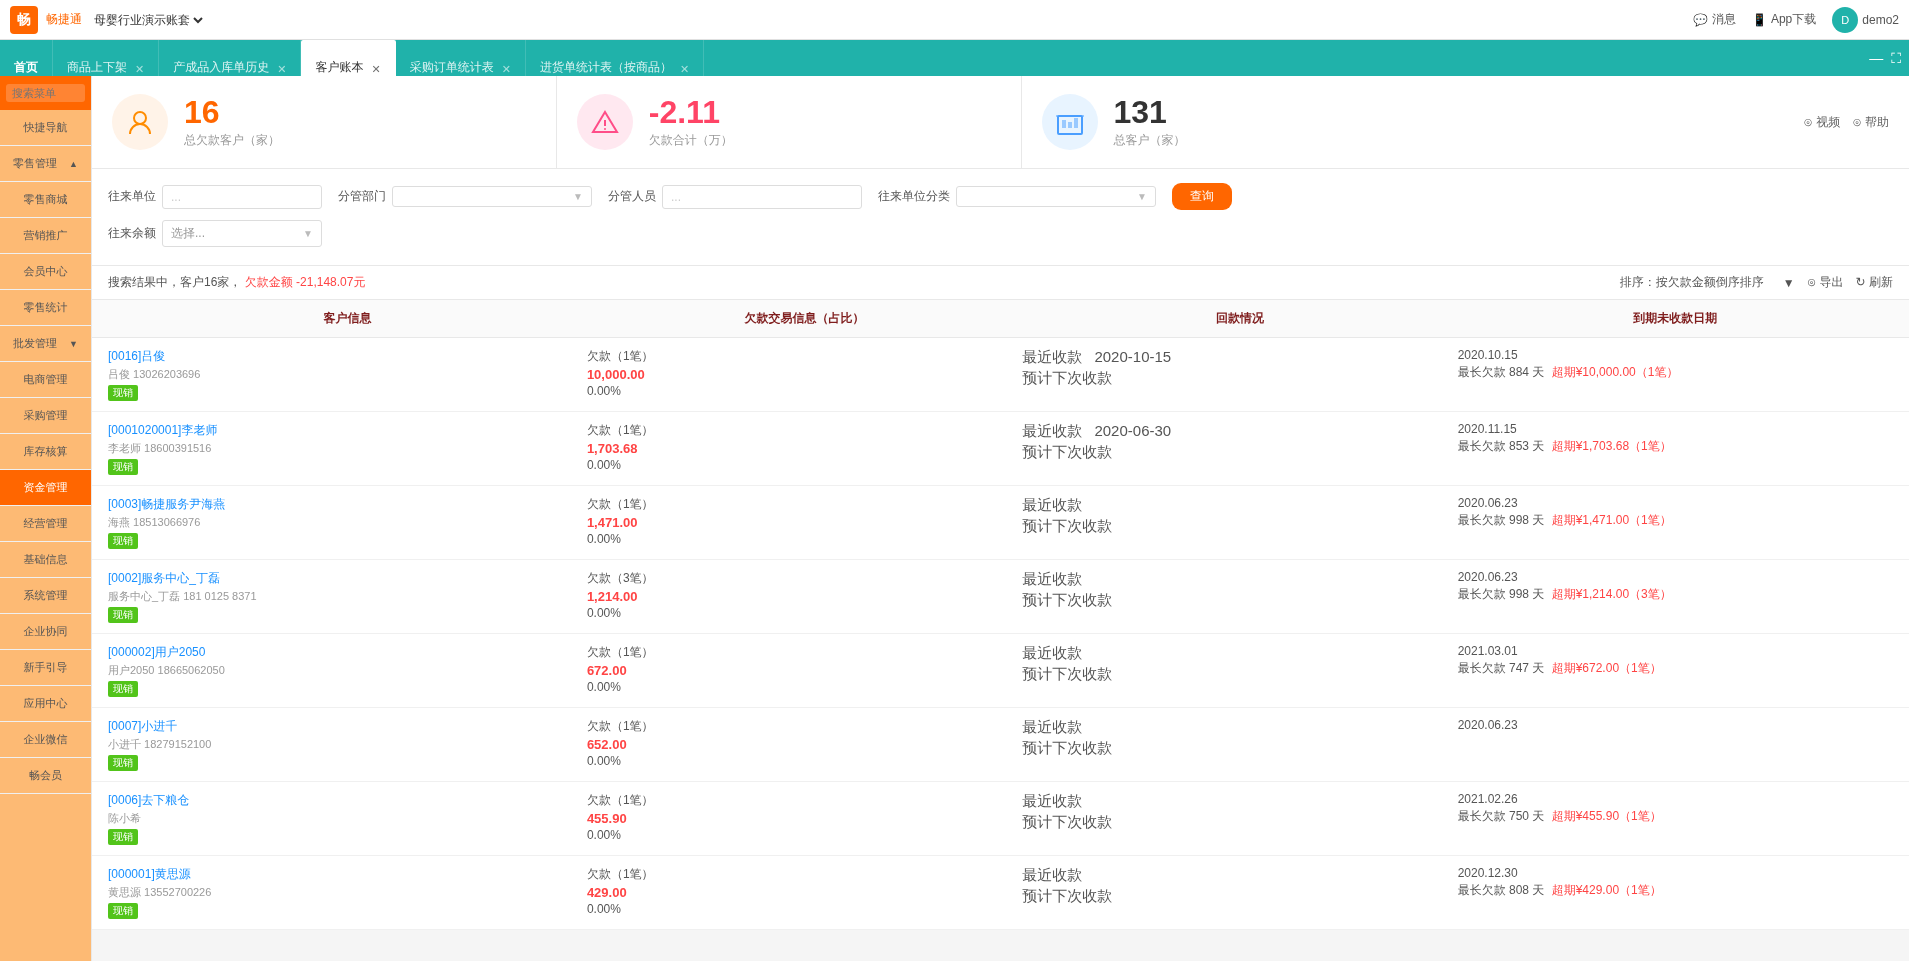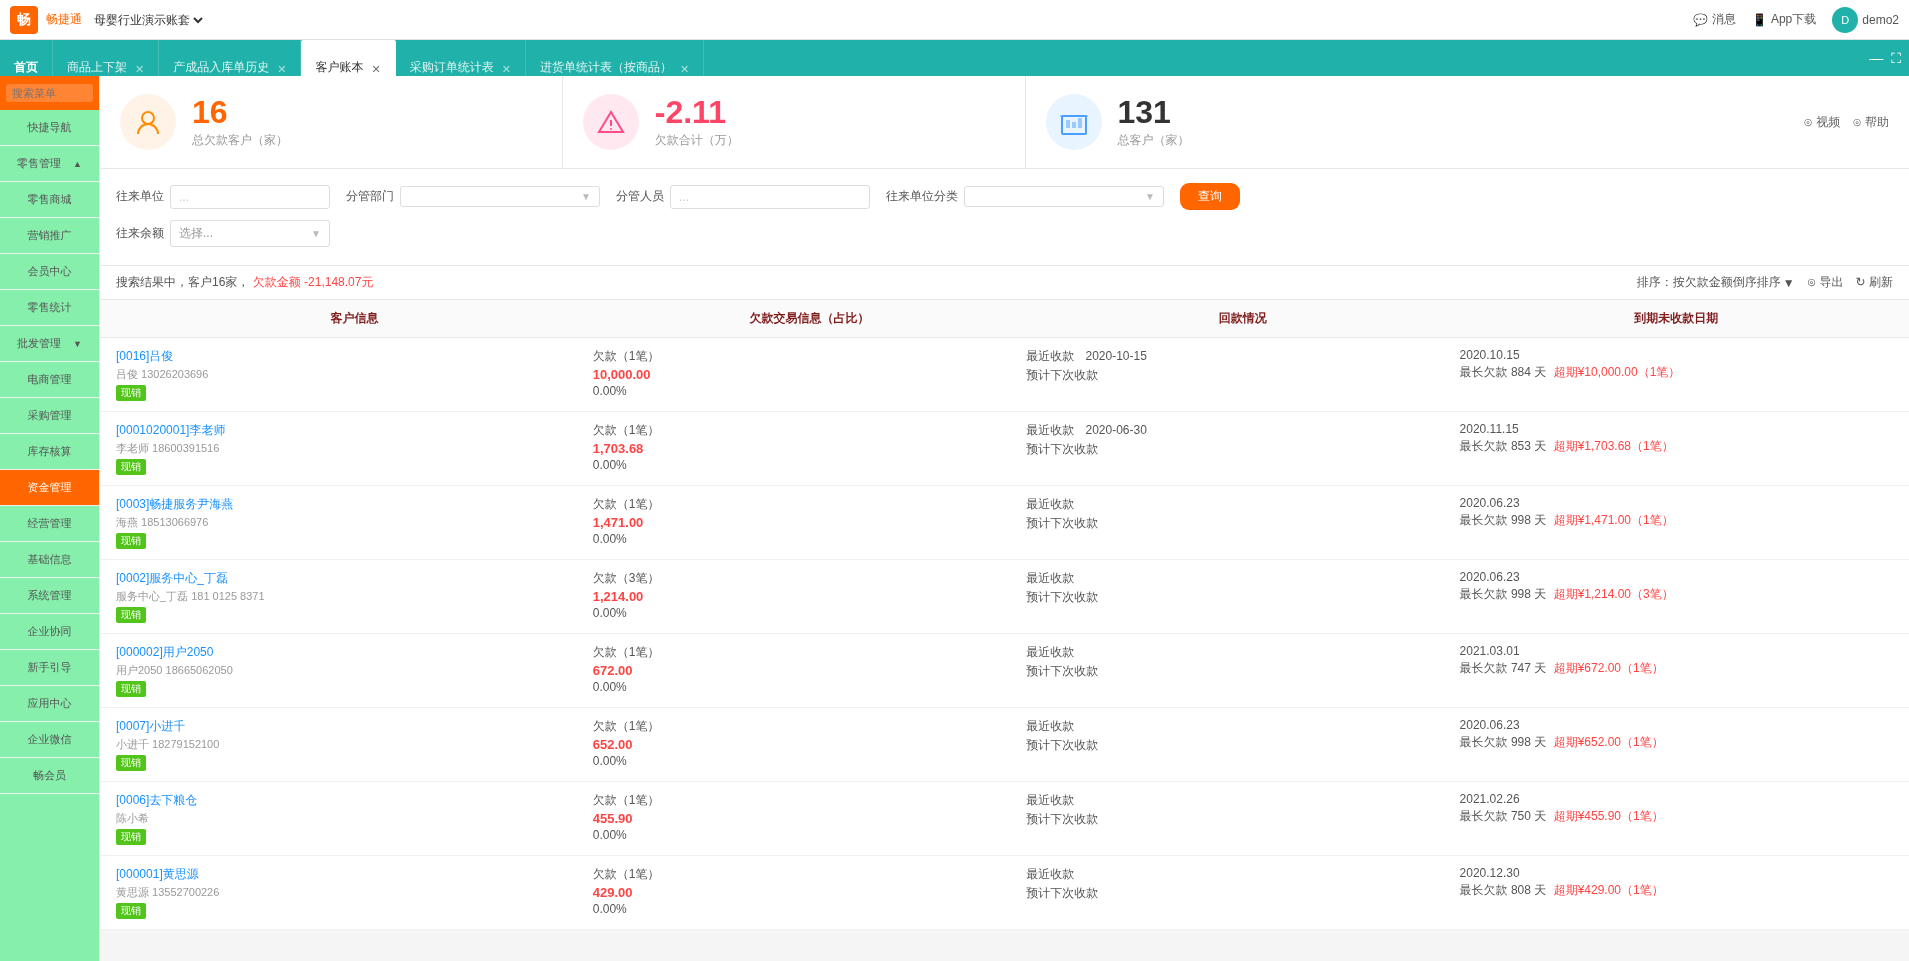--- a/index.html
+++ b/index.html
@@ -21,21 +21,21 @@
     .tab-item.active { background: #fff; color: #333; border-radius: 2px 2px 0 0; }
     .tab-item.home { font-weight: bold; color: #fff; }
     .tab-close { font-size: 11px; opacity: 0.7; margin-left: 4px; }
     .tab-bar-right { margin-left: auto; display: flex; align-items: center; padding: 0 8px; gap: 8px; }
     .tab-bar-right span { color: #fff; font-size: 14px; cursor: pointer; }
 
     
     .main-layout { display: flex; height: calc(100vh - 76px); }
 
     
-    .sidebar { width: 100px; background: #86efac; border-right: 1px solid #e8e8e8; display: flex; flex-direction: column; overflow-y: auto; }
+    .sidebar { width: 92px; background: #fdba74; border-right: 1px solid #e8e8e8; display: flex; flex-direction: column; overflow-y: auto; }
     .sidebar-search { padding: 8px 6px; background: #ff6600; }
     .sidebar-search-box { background: rgba(255,255,255,0.2); border: none; border-radius: 3px; width: 100%; padding: 3px 6px; color: #fff; font-size: 11px; }
     .sidebar-item { padding: 10px 6px; text-align: center; cursor: pointer; font-size: 11px; color: #555; border-bottom: 1px solid #f0f0f0; }
     .sidebar-item.active { background: #ff6600; color: #fff; }
     .sidebar-item.has-arrow { display: flex; align-items: center; justify-content: center; gap: 12px; }
 
     
     .content { flex: 1; overflow-y: auto; background: #f5f5f5; }
 
     
@@ -62,40 +62,40 @@
     .filter-input span { color: #bbb; }
     .btn-query { background: #ff6600; color: #fff; border: none; border-radius: 9px; padding: 5px 18px; font-size: 12px; cursor: pointer; }
     .collapse-row { text-align: center; padding: 4px; }
     .collapse-btn { color: #999; font-size: 12px; cursor: pointer; }
 
     
     .results-bar { display: flex; justify-content: space-between; align-items: center; padding: 8px 16px; background: #fff; border-bottom: 1px solid #e8e8e8; }
     .results-info { font-size: 12px; color: #555; }
     .results-info span.red { color: #ff4444; }
     .results-actions { display: flex; align-items: center; gap: 12px; font-size: 12px; color: #555; }
-    .results-actions .sort-btn { cursor: pointer; display: flex; align-items: center; gap: 2px; }
+    .results-actions .sort-btn { cursor: pointer; display: flex; align-items: center; gap: 19px; }
 
     
     .table-wrap { background: #fff; }
     .table-header { display: grid; grid-template-columns: 2.2fr 2fr 2fr 2fr; padding: 10px 16px; border-bottom: 1px solid #e8e8e8; background: #fafafa; }
     .table-header-cell { font-size: 12px; color: #7f1d1d; font-weight: bold; text-align: center; }
     .table-row { display: grid; grid-template-columns: 2.2fr 2fr 2fr 2fr; padding: 10px 16px; border-bottom: 1px solid #f0f0f0; align-items: start; }
 
     
     .customer-name { color: #1890ff; font-size: 12px; cursor: pointer; text-decoration: none; }
     .customer-sub { font-size: 11px; color: #999; margin-top: 2px; }
     .tag-green { display: inline-block; background: #52c41a; color: #fff; border-radius: 2px; padding: 1px 5px; font-size: 10px; margin-top: 3px; }
 
     
     .debt-count { font-size: 12px; color: #555; }
     .debt-amount { color: #ff4444; font-size: 13px; font-weight: bold; margin-top: 2px; }
     .debt-percent { font-size: 12px; color: #555; margin-top: 2px; }
 
     
-    .payback-item { font-size: 12px; color: #555; margin-bottom: 2px; }
+    .payback-item { font-size: 15px; color: #555; margin-bottom: 2px; }
 
     
     .overdue-date { font-size: 12px; color: #555; margin-bottom: 2px; }
     .overdue-days { font-size: 12px; color: #555; }
     .overdue-link { color: #ff4444; cursor: pointer; }
 
     .select-arrow { color: #bbb; font-size: 10px; }
   </style>
 </head>
 <body>
@@ -491,24 +491,20 @@
           <div class="debt-percent">0.00%</div>
         </div>
         <div>
           <div class="payback-item">
             <span>最近收款</span>
           </div>
           <div class="payback-item">预计下次收款</div>
         </div>
         <div>
           <div class="overdue-date">2020.06.23</div>
-          <div class="overdue-days">
-            <span>最长欠款 998 天</span>
-            <span class="overdue-link" style="margin-left:4px">超期¥652.00（1笔）</span>
-          </div>
         </div>
       </div>
 
       <div class="table-row">
         <div>
           <a class="customer-name">[0006]去下粮仓</a>
           <div class="customer-sub">陈小希</div>
           <span class="tag-green">现销</span>
         </div>
         <div>

